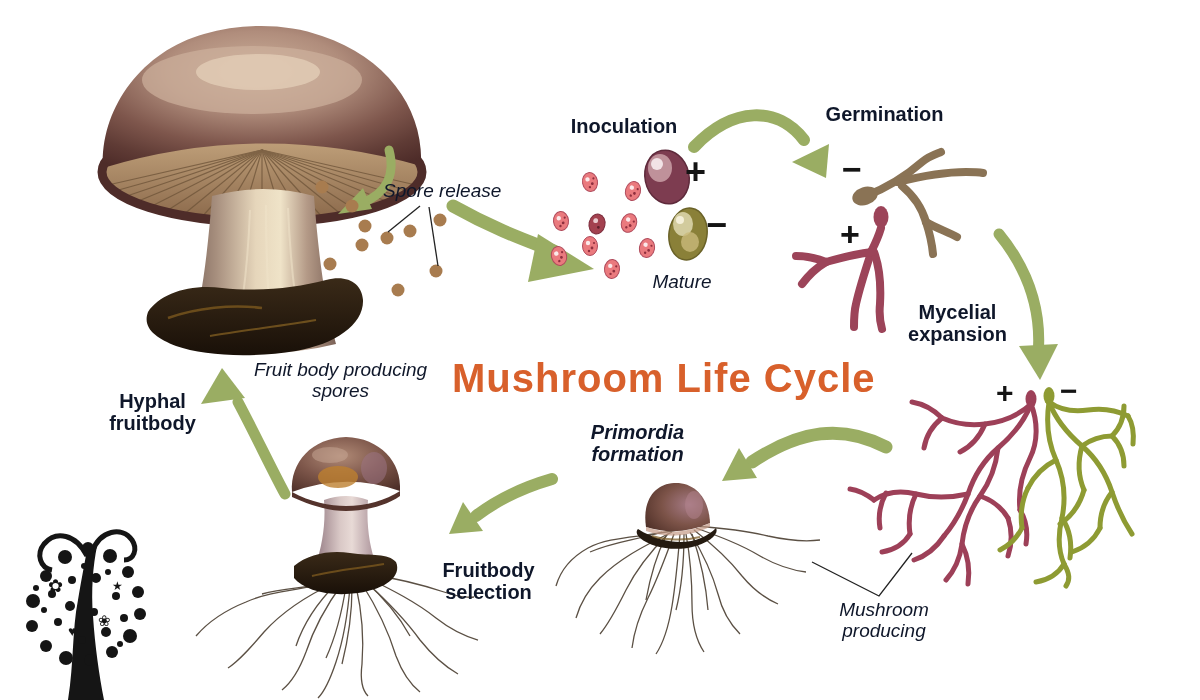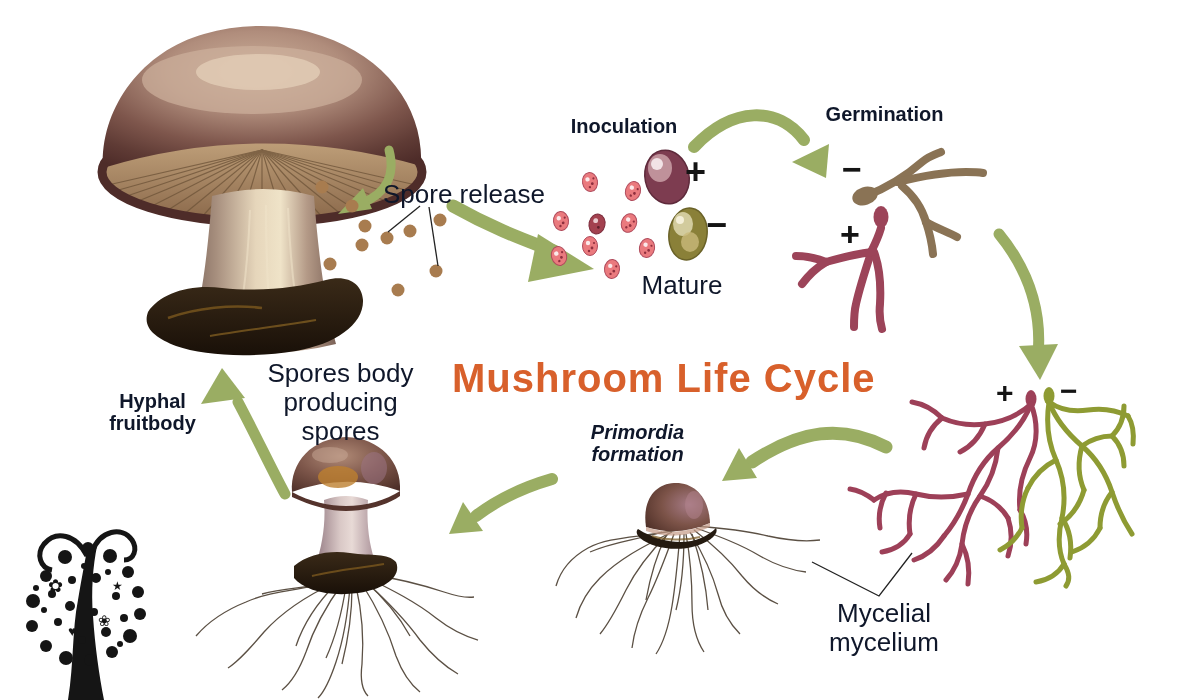--- a/index.html
+++ b/index.html
@@ -1,21 +1,21 @@
 <!DOCTYPE html>
 <html><head>
 <meta charset="utf-8">
 <style>
   html,body{margin:0;padding:0;background:#ffffff;}
   #stage{position:relative;width:1200px;height:700px;background:#fff;overflow:hidden;
          font-family:"Liberation Sans",sans-serif;}
   #art{position:absolute;left:0;top:0;width:1200px;height:700px;}
   .label{position:absolute;color:#0f172a;text-align:center;}
   .bold{font-weight:700;font-size:20px;line-height:1.12;}
-  .reg{font-weight:400;font-size:26px;line-height:1.12;}
+  .reg{font-weight:400;font-size:19px;line-height:1.12;font-style:italic;}
   .nowrap{white-space:nowrap;}
   .sign{position:absolute;font-weight:700;color:#141414;line-height:1;}
   .s36{font-size:36px;} .s34{font-size:34px;} .s30{font-size:30px;}
   #title{position:absolute;left:452px;top:356px;font-weight:700;font-size:40px;
          letter-spacing:1px;color:#d8602b;white-space:nowrap;}
 </style>
 </head>
 <body>
 
 <div id="stage">
@@ -345,27 +345,29 @@
 
   <div class="label bold nowrap" style="left:563px;top:115px;width:122px;">Inoculation</div>
   <div class="label reg" style="left:640px;top:271px;width:84px;">Mature</div>
   <div class="sign s36" style="left:685px;top:154px;">+</div>
   <div class="sign s36" style="left:706px;top:207px;">−</div>
 
   <div class="label bold nowrap" style="left:812px;top:103px;width:145px;">Germination</div>
   <div class="sign s34" style="left:842px;top:152px;">−</div>
   <div class="sign s34" style="left:840px;top:217px;">+</div>
 
+  <div class="label bold" style="left:885px;top:301px;width:145px;">Mycelial expansion</div>
 
   <div class="sign s30" style="left:996px;top:378px;">+</div>
   <div class="sign s30" style="left:1060px;top:376px;">−</div>
 
 
   <div class="label bold" style="left:565px;top:421px;width:145px;font-style:italic;">Primordia formation</div>
 
+  <div class="label bold" style="left:416px;top:559px;width:145px;">Fruitbody selection</div>
 
   <div class="label bold" style="left:80px;top:390px;width:145px;">Hyphal fruitbody</div>
 
-  <div class="label reg" style="left:253px;top:359px;width:175px;">Spores body producing spores</div>
-
-  <div class="label reg" style="left:800px;top:599px;width:168px;">Mycelial mycelium</div>
+  <div class="label reg" style="left:253px;top:359px;width:175px;">Fruit body producing spores</div>
+
+  <div class="label reg" style="left:800px;top:599px;width:168px;">Mushroom producing</div>
 
 </div>
 
 </body></html>

